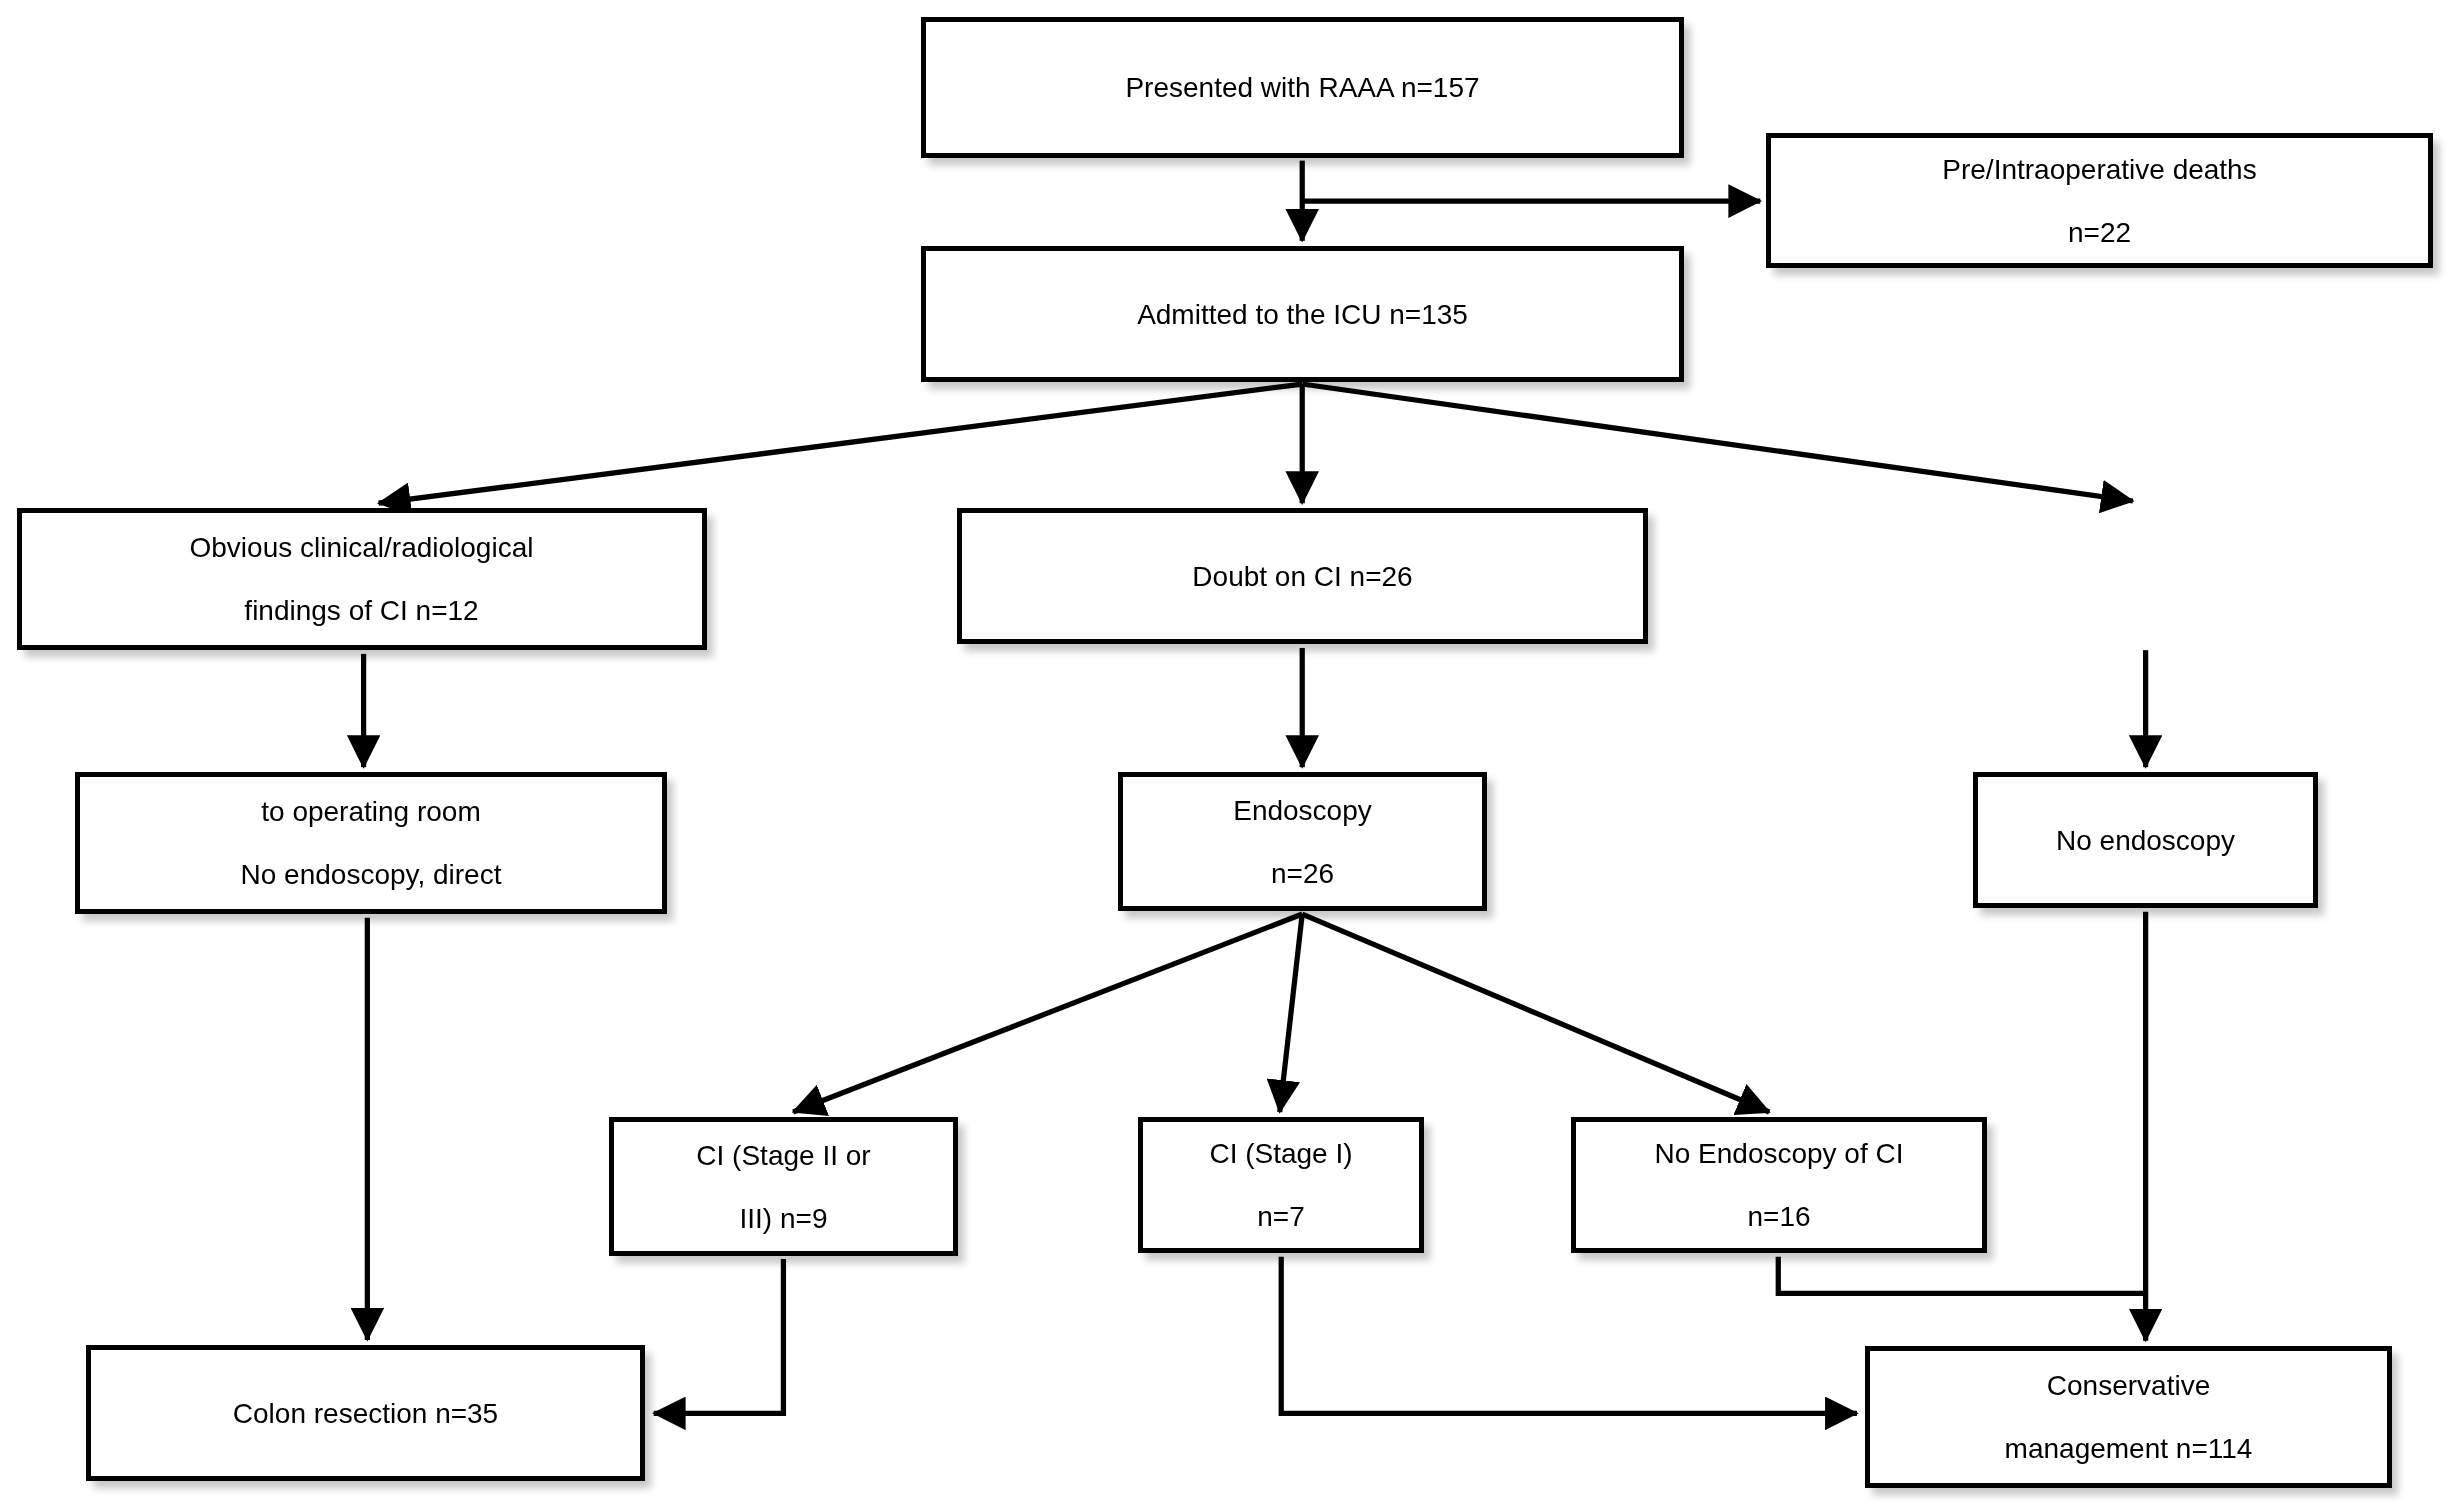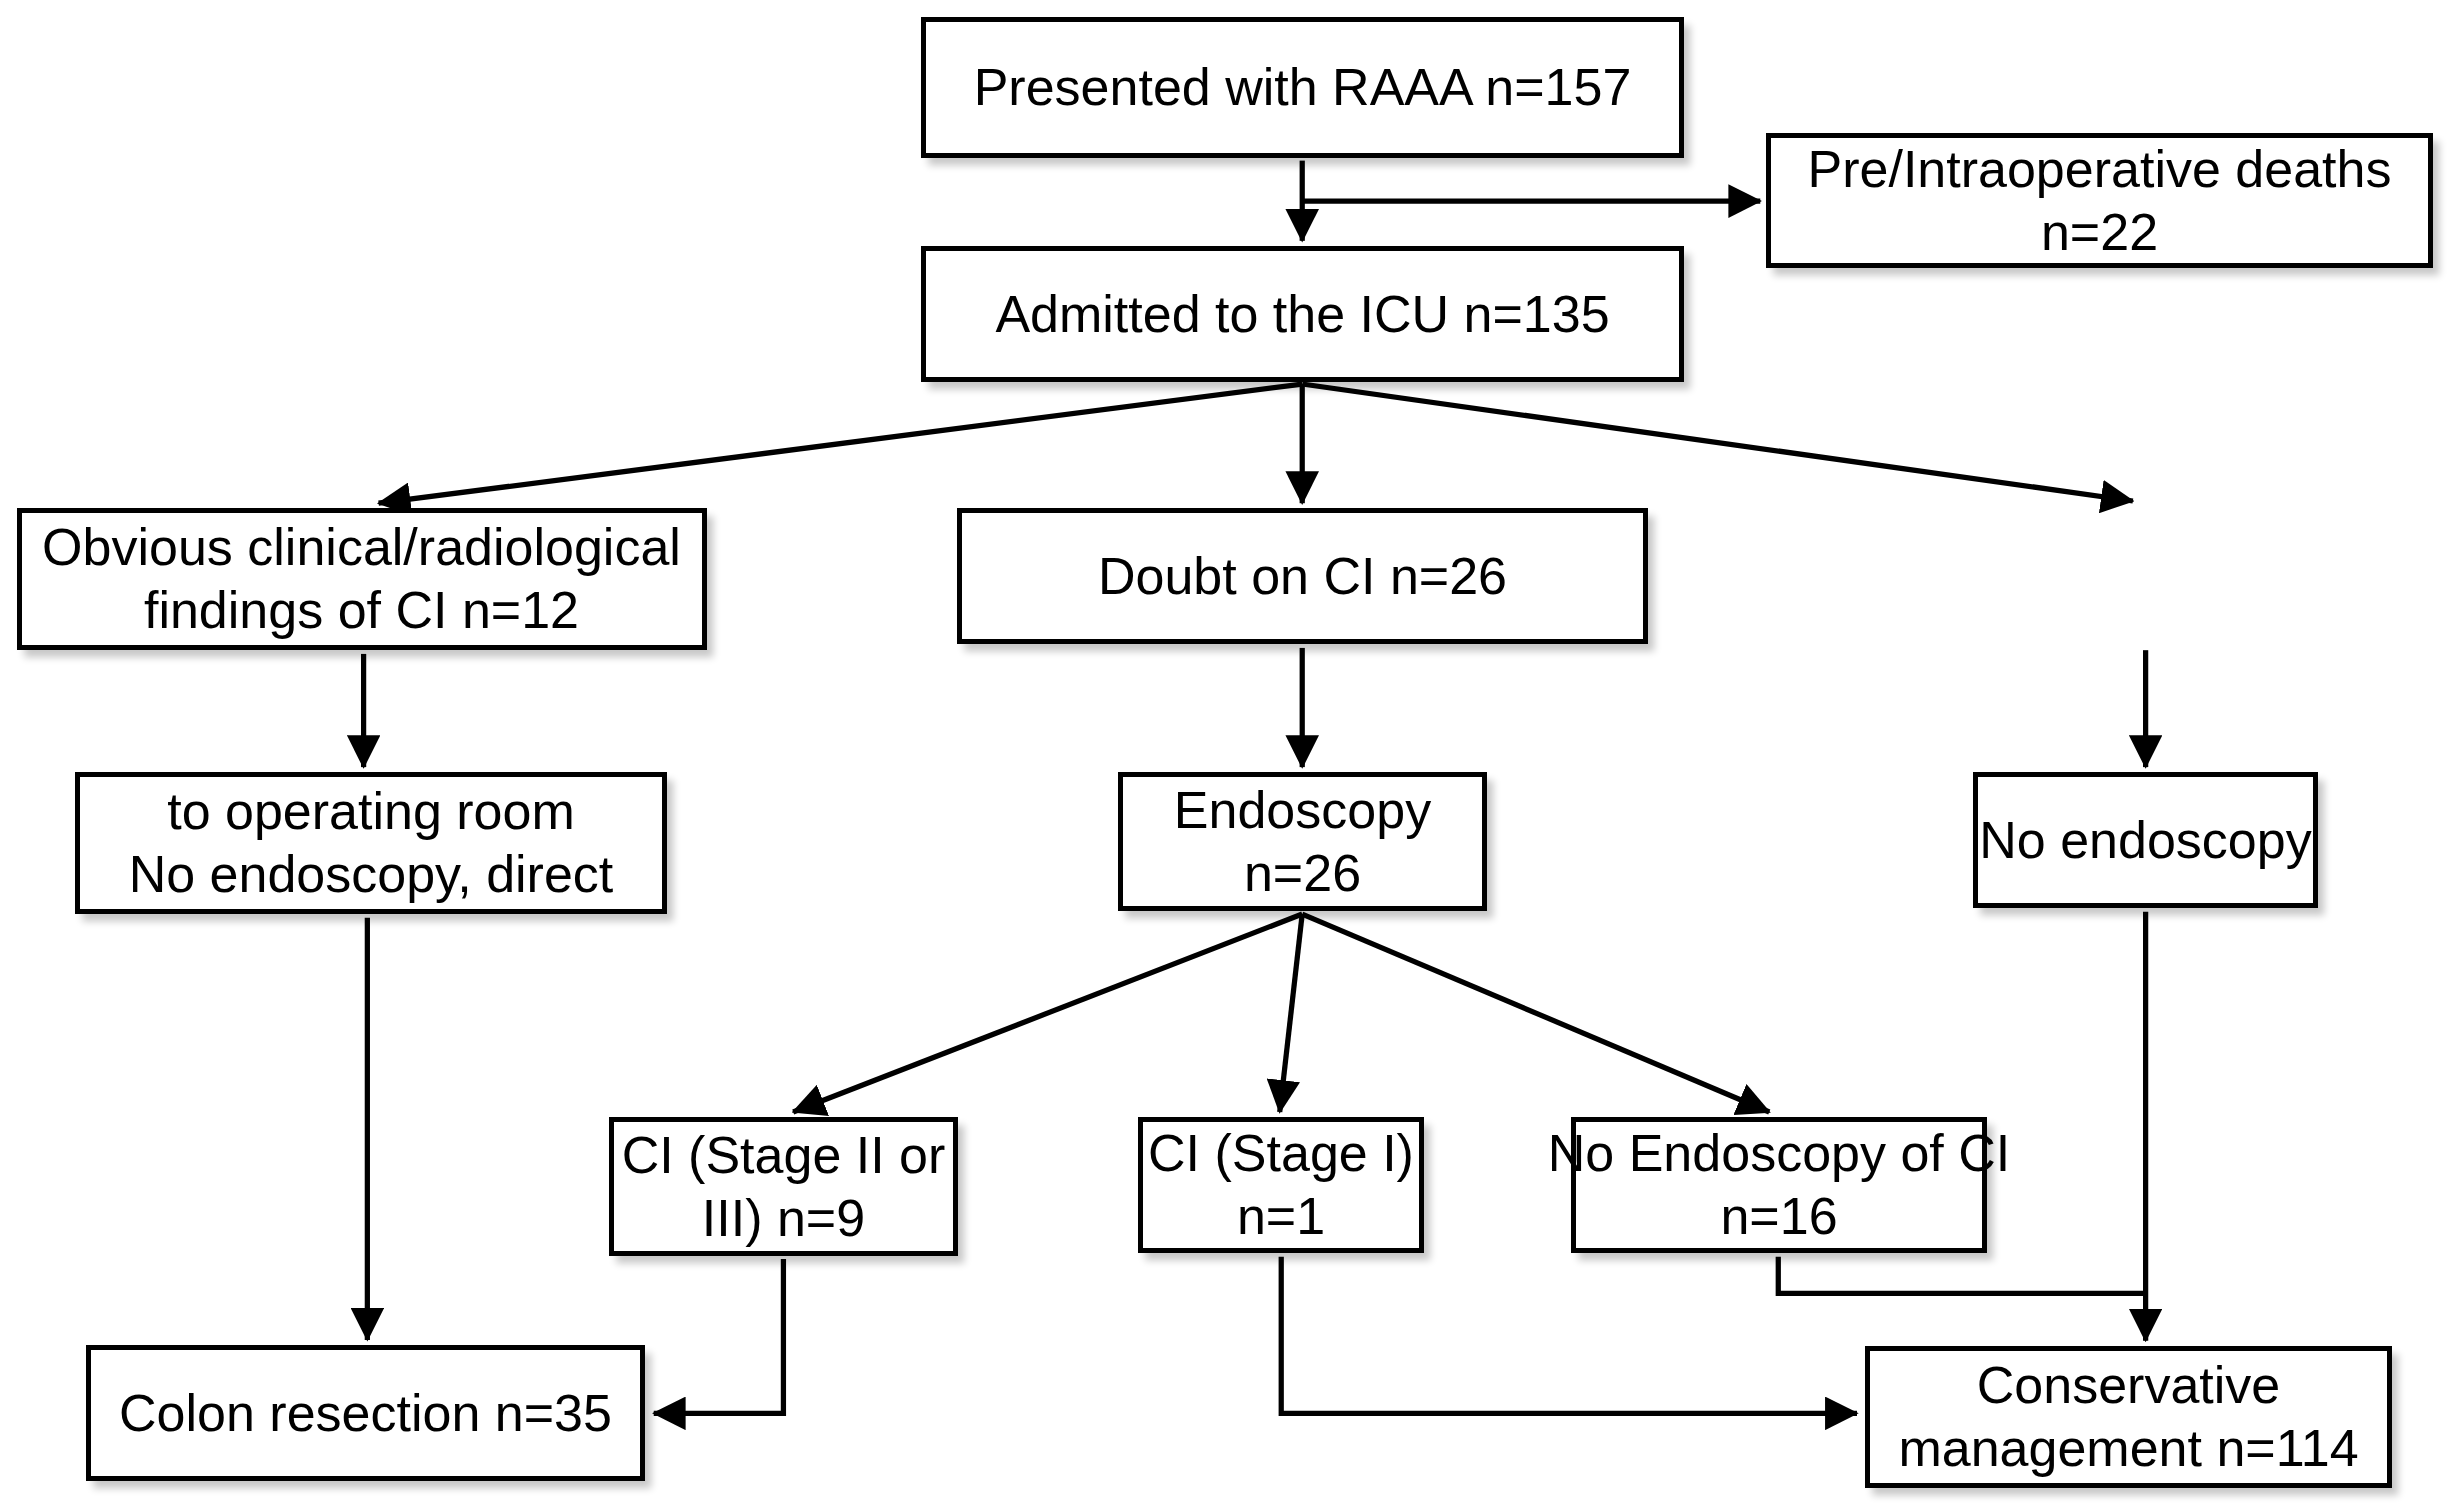--- a/index.html
+++ b/index.html
@@ -12,21 +12,21 @@
   }
   #connector-layer{position:absolute;left:0;top:0;width:2450px;height:1505px;}
   .node{
     position:absolute;
     background:#ffffff;
     border:5.2px solid #000000;
     box-sizing:border-box;
     display:flex;flex-direction:column;
     align-items:center;justify-content:center;
     text-align:right;
-    font-size:52px;line-height:63px;color:#000000;
+    font-size:28px;line-height:63px;color:#000000;
     box-shadow:6.7px 8.2px 7.5px rgba(0,0,0,0.22);
   }
   .node span{display:block;white-space:nowrap;}
   #node-presented{left:921px;top:16.5px;width:763px;height:141px}
   #node-deaths{left:1766px;top:133px;width:667px;height:135px}
   #node-icu{left:921px;top:246px;width:763px;height:136px}
   #node-obvious{left:16.5px;top:508px;width:690px;height:142px}
   #node-doubt{left:957px;top:508px;width:691px;height:136px}
   #node-excluded{left:1856px;top:506px;width:579px;height:141px}
   #node-no-endoscopy-or{left:75px;top:772px;width:592px;height:142px}
@@ -105,21 +105,21 @@
     <span>No endoscopy</span>
   </div>
 
   <div class="node" id="node-ci-stage2-3">
     <span>CI (Stage II or</span>
     <span>III) n=9</span>
   </div>
 
   <div class="node" id="node-ci-stage1">
     <span>CI (Stage I)</span>
-    <span>n=1</span>
+    <span>n=7</span>
   </div>
 
   <div class="node" id="node-no-findings">
     <span>No Endoscopy of CI</span>
     <span>n=16</span>
   </div>
 
   <div class="node" id="node-colon-resection">
     <span>Colon resection n=35</span>
   </div>

